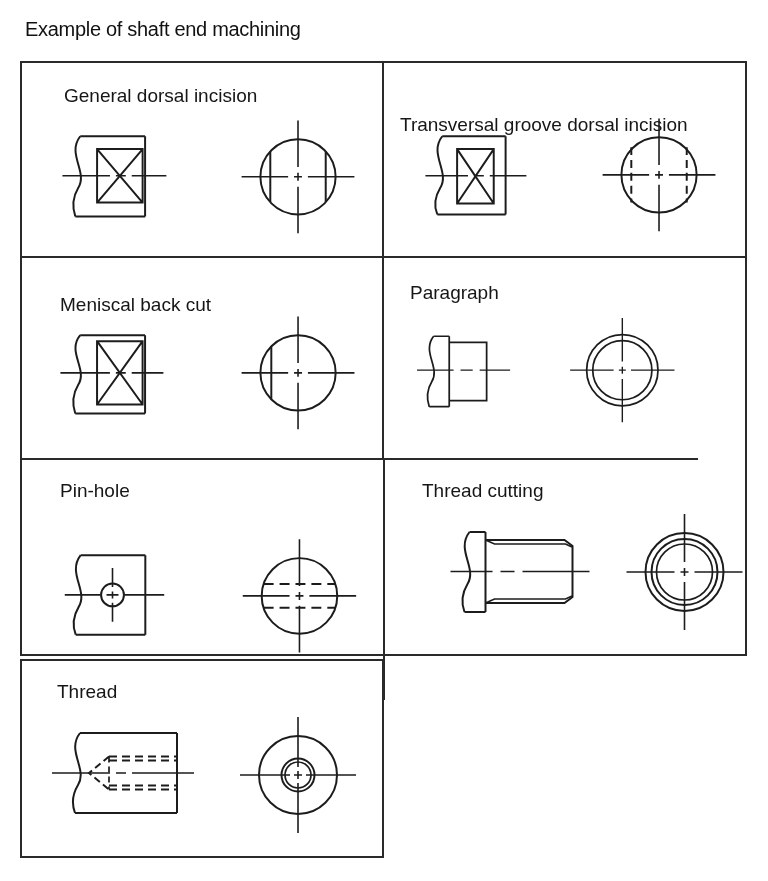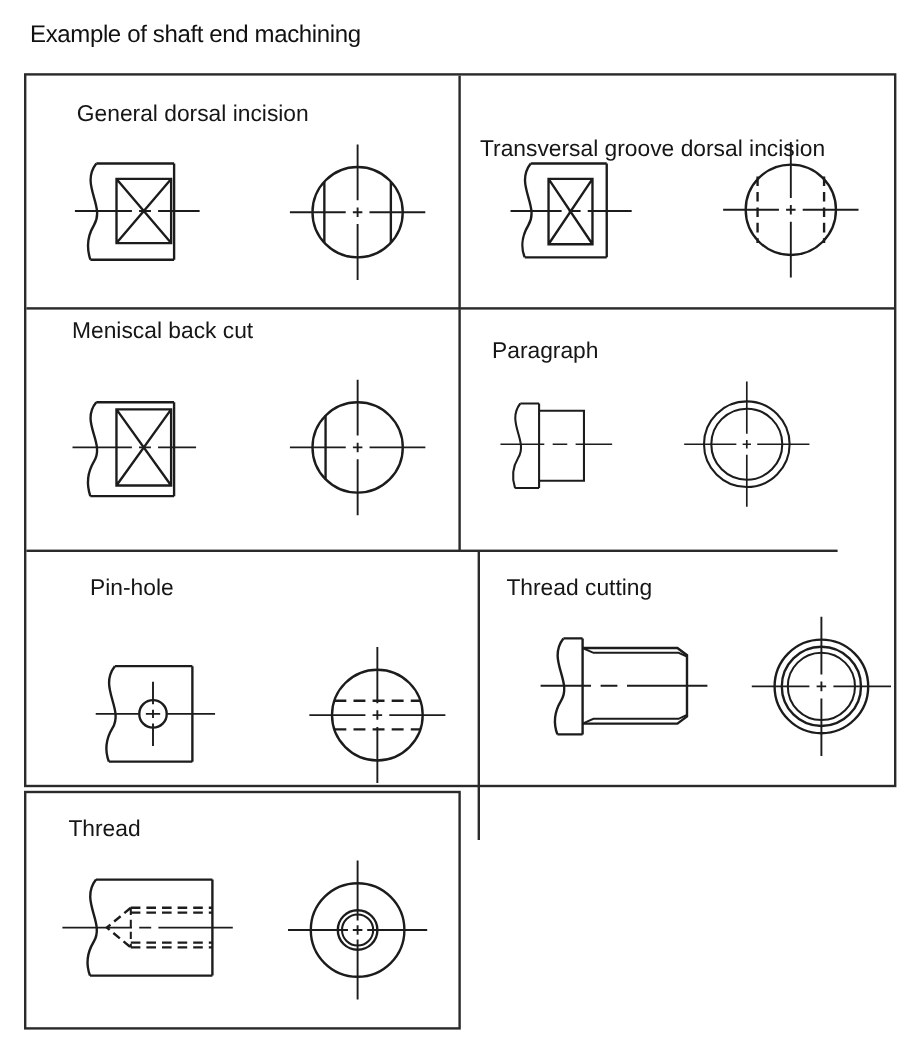--- a/index.html
+++ b/index.html
@@ -18,21 +18,21 @@
     position:absolute; left:20px; top:61px; width:727px; height:595px;
     border:2px solid var(--border);
   }
   .cell { position:absolute; overflow:hidden; }
   .cell.bR { border-right:2px solid var(--border); }
   .cell.bB { border-bottom:2px solid var(--border); }
   .c1 { left:0;   top:0;   width:362px; height:195px;padding-left:20px; }
   .c2 { left:362px; top:0; width:361px; height:195px; }
   .c3 { left:0;   top:195px; width:362px; height:202px; }
   .c4 { left:362px; top:195px; width:314px; height:202px; }
-  .c5 { left:16px;   top:397px; width:362px; height:240px; }
+  .c5 { left:1px;   top:397px; width:362px; height:240px; }
   .c6 { left:374px; top:397px; width:398px; height:194px; }
   .tapping-box {
     position:absolute; left:20px; top:659px; width:364px; height:199px;
     border:2px solid var(--border);
   }
   .cell-label {
     position:absolute; font-size:19px; color:#161616; white-space:nowrap; z-index:2;
   }
   .diagram {
     position:absolute; left:0; top:0; width:100%; height:100%;
@@ -82,21 +82,21 @@
         <g>
           <circle class="ol" cx="276" cy="113" r="38"></circle>
           <path class="hid" d="M248,85 V141 M304,85 V141"></path>
           <path class="cl" d="M276,56 V103 M276,109 V117 M276,123 V170"></path>
           <path class="cl" d="M219,113 H266 M272,113 H280 M286,113 H333"></path>
         </g>
       </svg>
     </div>
 
     <div class="cell c3 bR bB">
-      <div class="cell-label" style="left:38px; top:8px;">Meniscal back cut</div>
+      <div class="cell-label" style="left:38px; top:36px;">Meniscal back cut</div>
       <svg class="diagram" viewBox="0 0 362 202">
         <g>
           <path class="ol" d="M58,78 C44,95 66,112 56,128 C50,138 50,148 53,157"></path>
           <path class="ol" d="M58,78 H123.5 M123.5,78 V157 M53,157 H123.5"></path>
           <path class="ol" d="M75,84 H121 V148 H75 Z M75,84 L121,148 M121,84 L75,148"></path>
           <path class="cl" d="M38,116 H88 M94,116 H104 M110,116 H142"></path>
         </g>
         <g>
           <circle class="ol" cx="278" cy="116" r="38"></circle>
           <path class="ol" d="M251,89 V143"></path>

